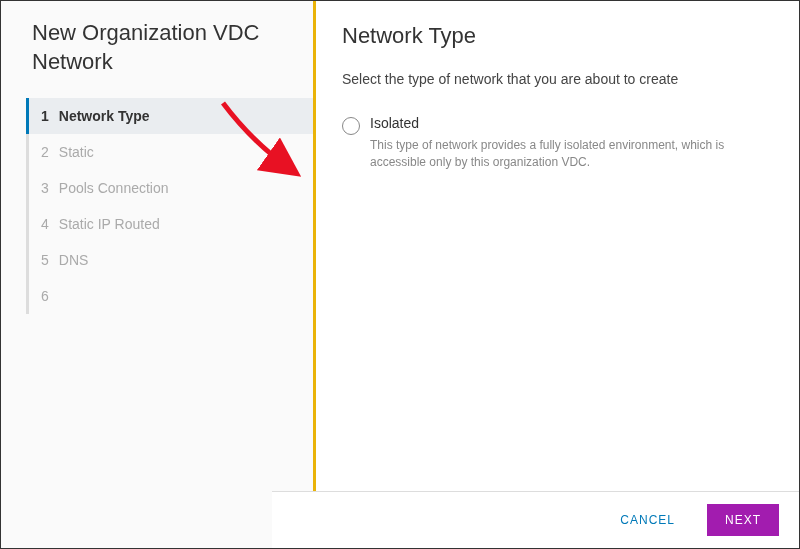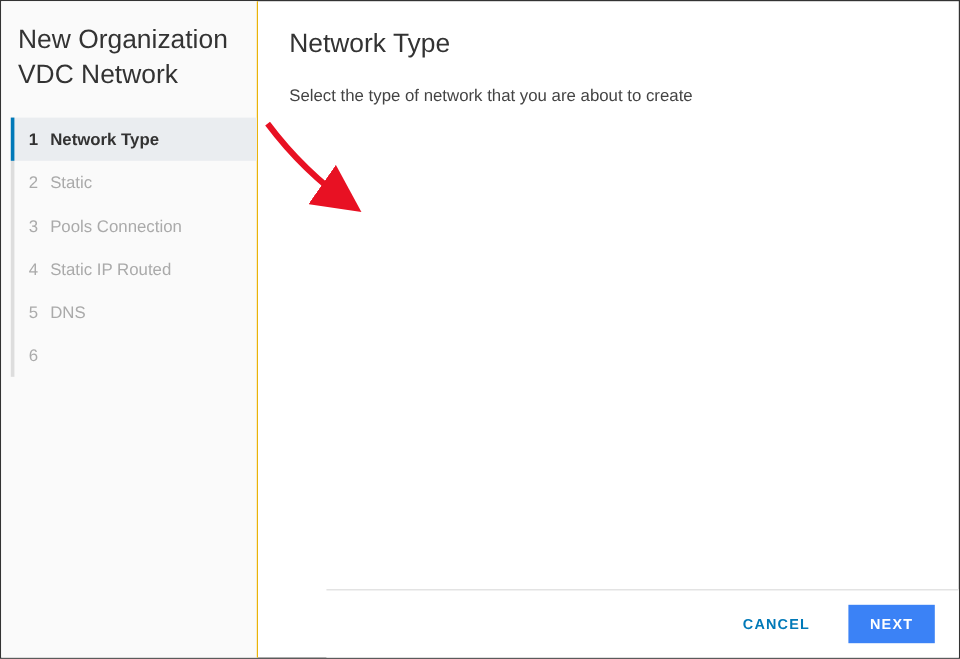--- a/index.html
+++ b/index.html
@@ -11,24 +11,24 @@
       overflow: hidden;
       border: 1px solid #333;
     }
     .container {
       display: flex;
       width: 100%;
       height: 100%;
       position: relative;
     }
     .sidebar {
-      width: 214px;
+      width: 315px;
       background: #fafafa;
-      border-right: 1px solid #eab308;
-      padding: 18px 0 0 0;
+      border-right: 3px solid #eab308;
+      padding: 18px 0 0 17px;
     }
     .sidebar-title {
       font-size: 22px;
       font-weight: 300;
       color: #333;
       padding: 0 14px 22px 14px;
       line-height: 1.3;
     }
     .step-list {
       list-style: none;
@@ -121,25 +121,25 @@
       gap: 14px;
       background: #fff;
     }
     .btn {
       font-size: 12px;
       letter-spacing: 1px;
       padding: 9px 18px;
       border: none;
       background: none;
       cursor: pointer;
-      font-weight: 700;
+      font-weight: 400;
     }
     .btn-cancel { color: #0079b8; }
     .btn-next {
-      background: #3b82f6;
+      background: #a21caf;
       color: #fff;
     }
     .arrow {
       position: absolute;
       left: 212px;
       top: 92px;
       width: 100px;
       height: 90px;
       pointer-events: none;
     }
@@ -174,20 +174,27 @@
       <li class="step-item">
         <span class="step-num">6</span>
       </li>
     </ul>
   </div>
 
   <div class="main">
     <div class="main-title">Network Type</div>
     <div class="subtitle">Select the type of network that you are about to create</div>
 
+    <div class="option">
+      <div class="radio"></div>
+      <div class="option-body">
+        <div class="option-label">Isolated</div>
+        <div class="option-desc">This type of network provides a fully isolated environment, which is accessible only by this organization VDC.</div>
+      </div>
+    </div>
 
   </div>
 
   <div class="footer">
     <button class="btn btn-cancel">CANCEL</button>
     <button class="btn btn-next">NEXT</button>
   </div>
 
   <svg class="arrow" viewBox="0 0 100 90">
     <defs>

